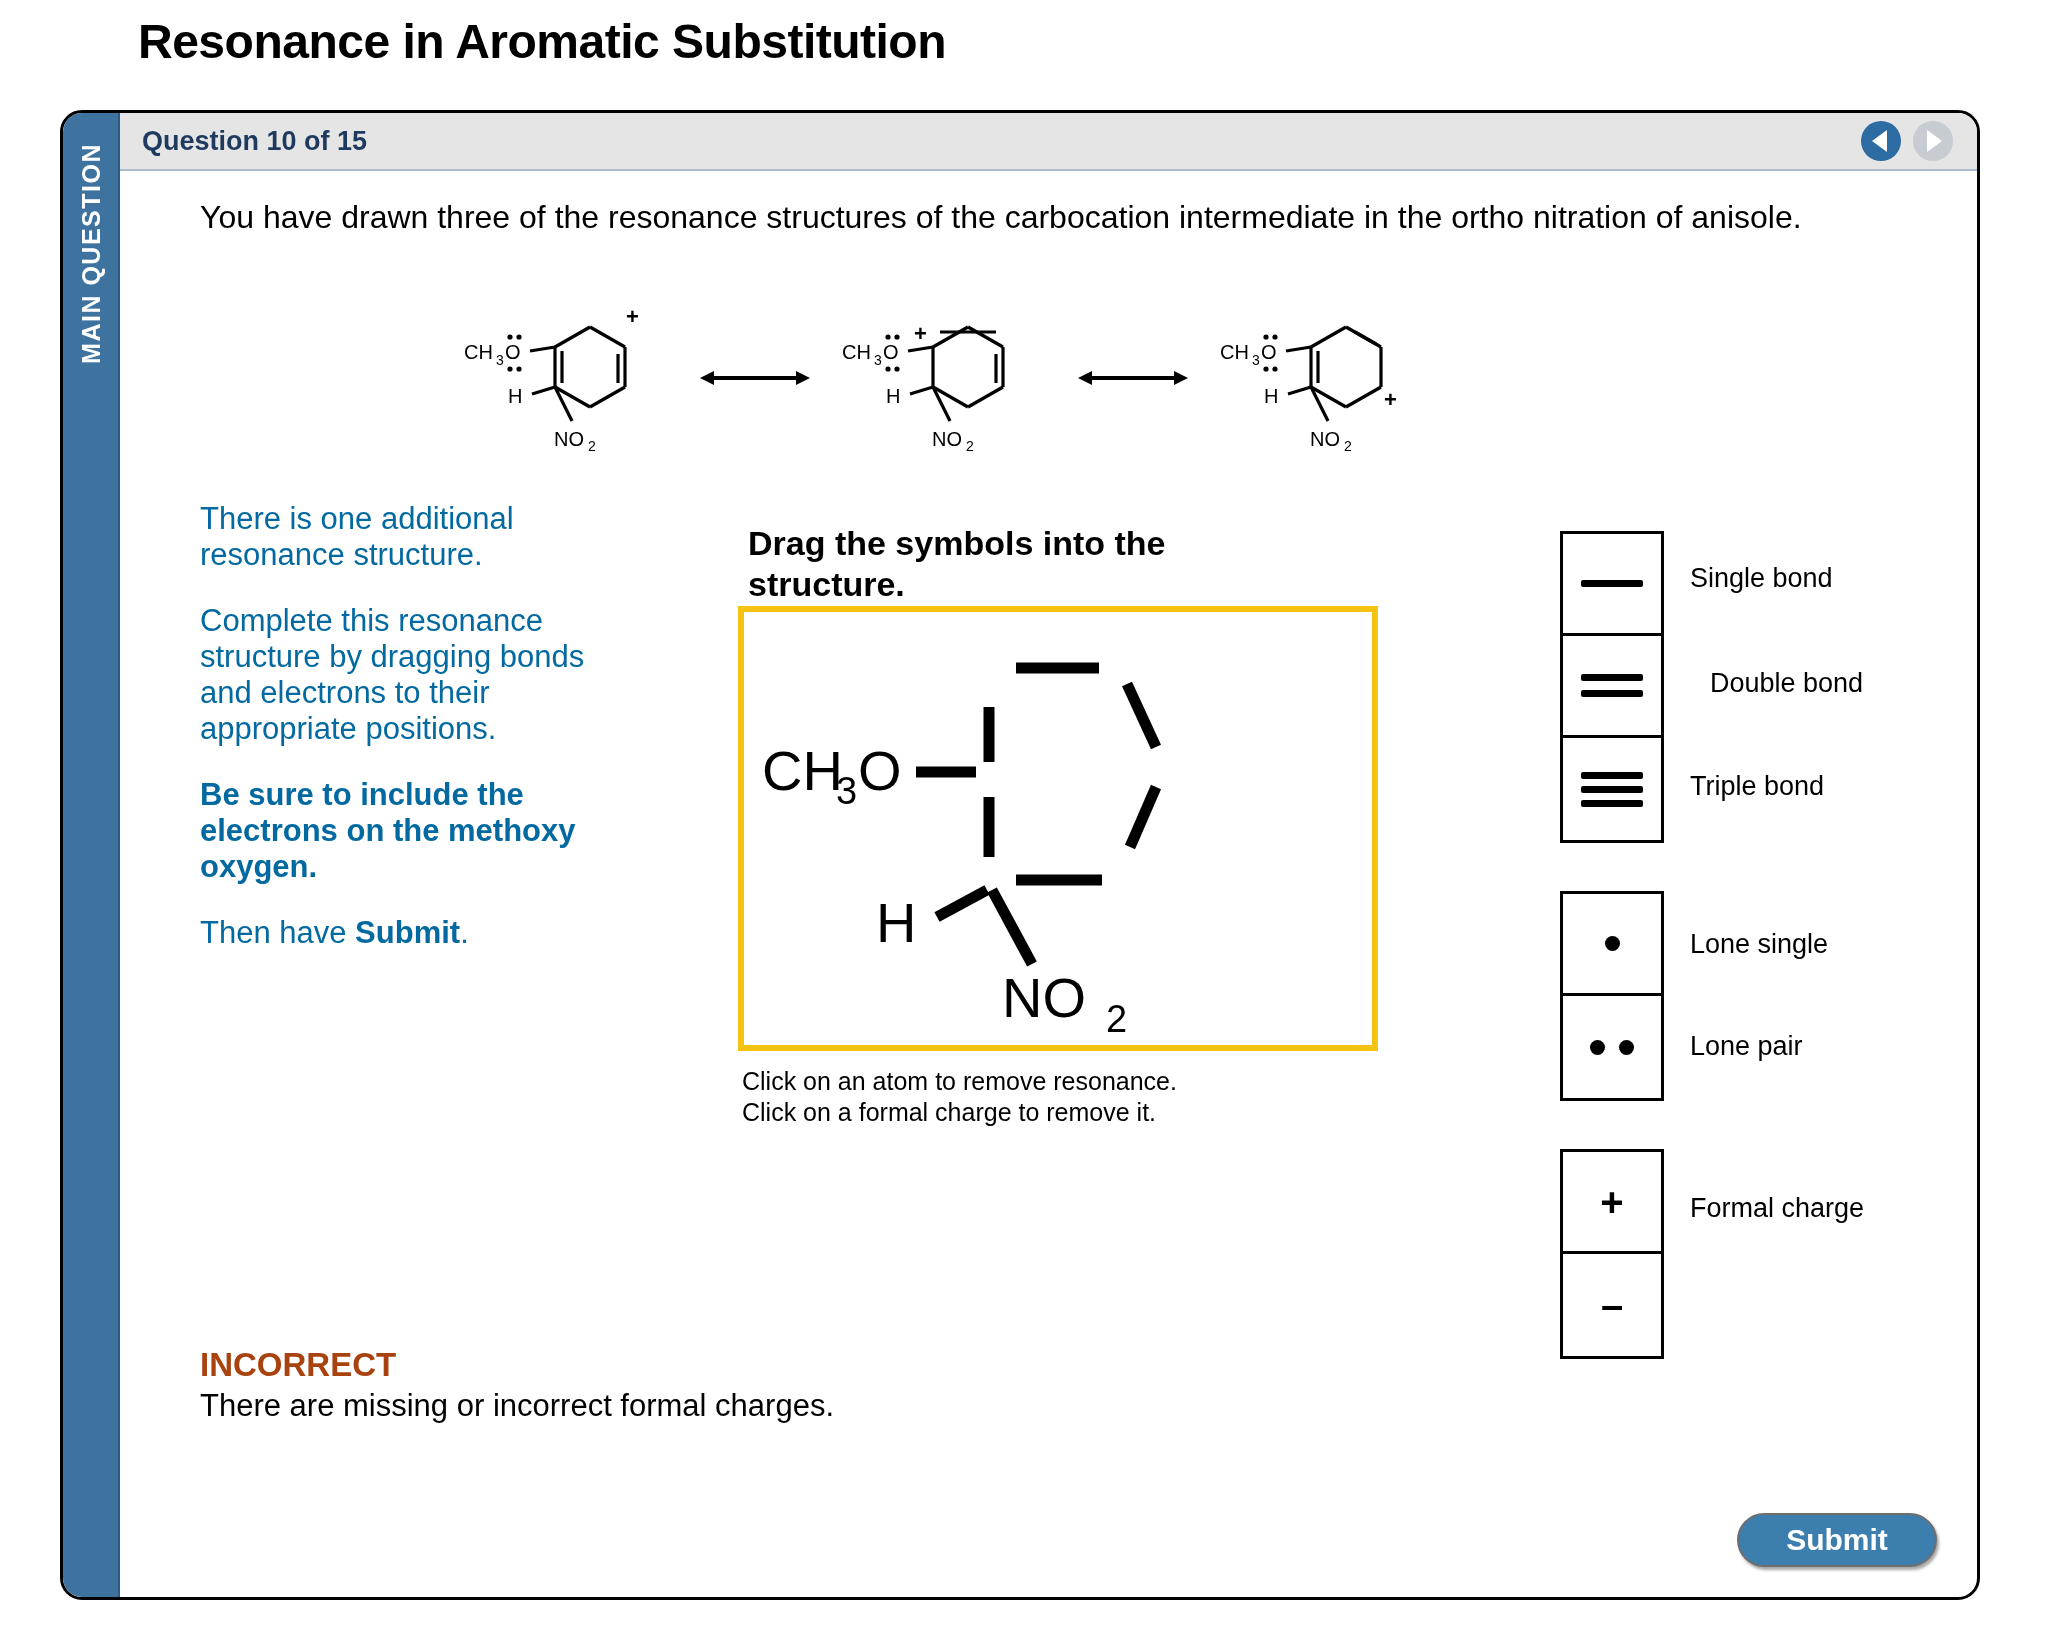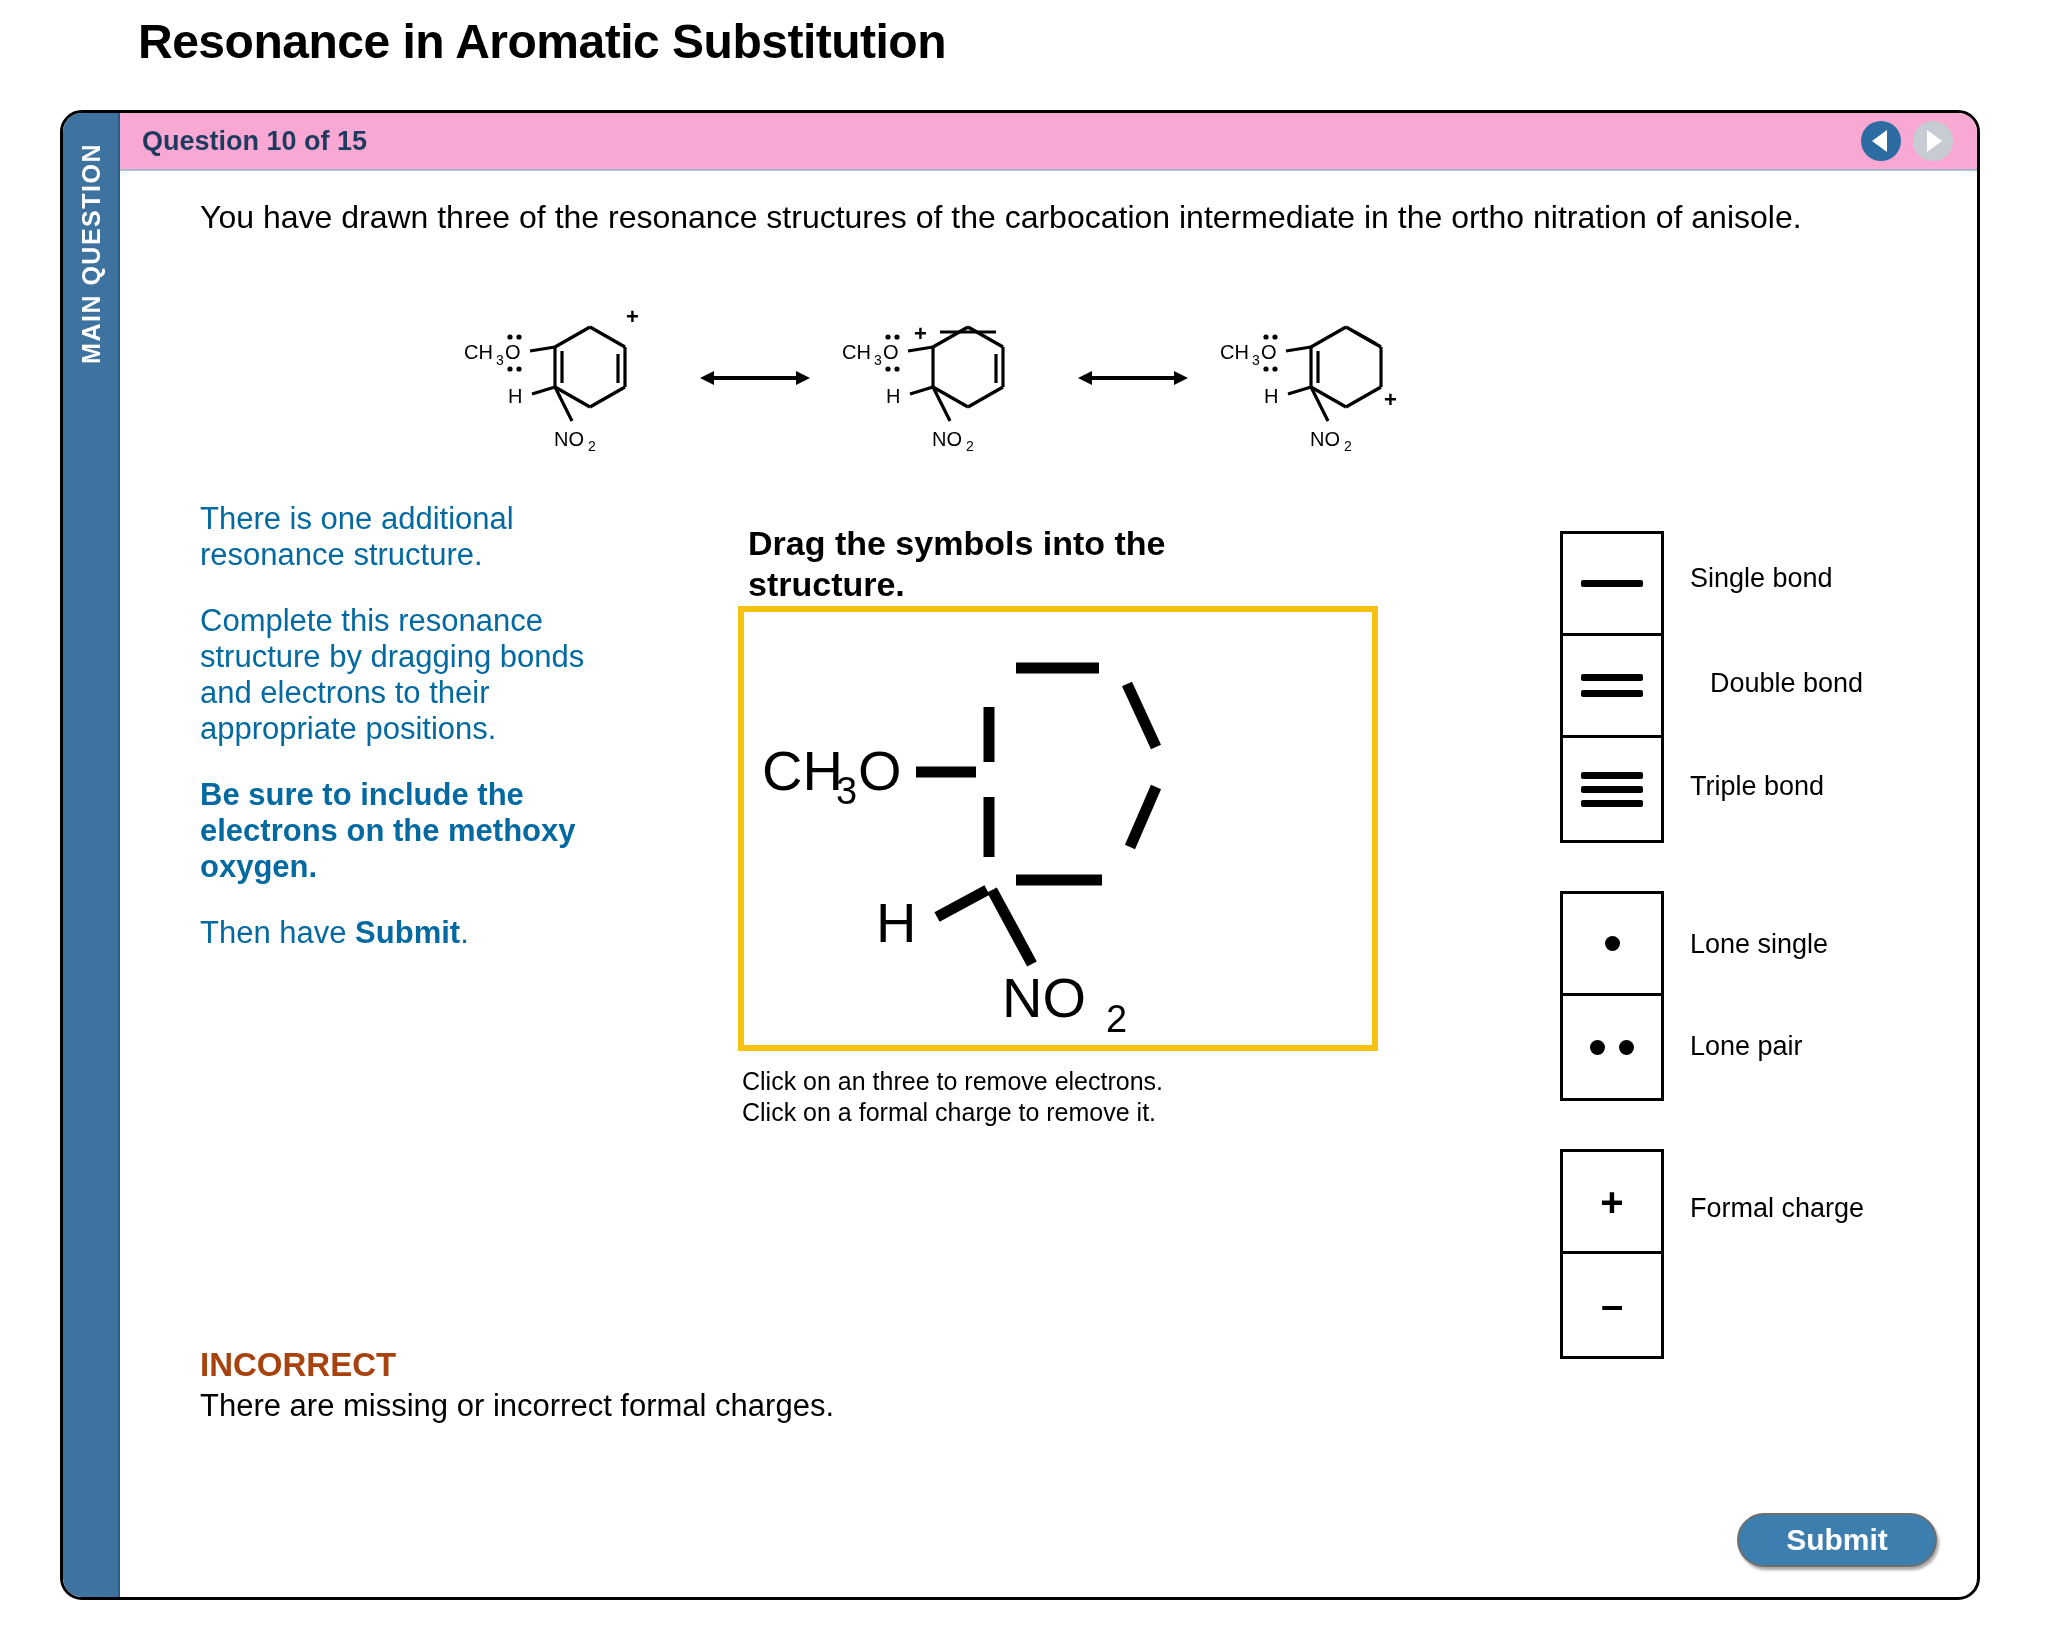--- a/index.html
+++ b/index.html
@@ -57,21 +57,21 @@
     font-size: 25px;
     letter-spacing: 1.5px;
   }
 
   
   #qheader {
     position: absolute;
     left: 57px; top: 0;
     width: calc(100% - 57px);
     height: 58px;
-    background: #f9a8d4;
+    background: #e5e5e5;
     border-bottom: 2px solid #a9bccd;
     display: flex;
     align-items: center;
   }
   #qheader-title {
     margin-left: 22px;
     font-size: 27px;
     font-weight: bold;
     color: #1f3a5f;
   }
@@ -394,21 +394,21 @@
         <text x="18" y="178" font-family="Liberation Sans, sans-serif" font-size="56" fill="#000">CH</text>
         <text x="92" y="192" font-family="Liberation Sans, sans-serif" font-size="38" fill="#000">3</text>
         <text x="114" y="178" font-family="Liberation Sans, sans-serif" font-size="56" fill="#000">O</text>
         <text x="132" y="330" font-family="Liberation Sans, sans-serif" font-size="56" fill="#000">H</text>
         <text x="258" y="405" font-family="Liberation Sans, sans-serif" font-size="56" fill="#000">NO</text>
         <text x="362" y="420" font-family="Liberation Sans, sans-serif" font-size="38" fill="#000">2</text>
       </svg>
     </div>
 
     <div id="hints">
-      <div>Click on an three to remove electrons.</div>
+      <div>Click on an atom to remove resonance.</div>
       <div>Click on a formal charge to remove it.</div>
     </div>
 
     <div id="palette">
 
       <div class="pal-group" style="position:relative;">
         <div class="pal-cell">
           <span style="display:flex;flex-direction:column;gap:7px;">
             <span class="bond-line" style="width:62px;height:7px;"></span>
           </span>

